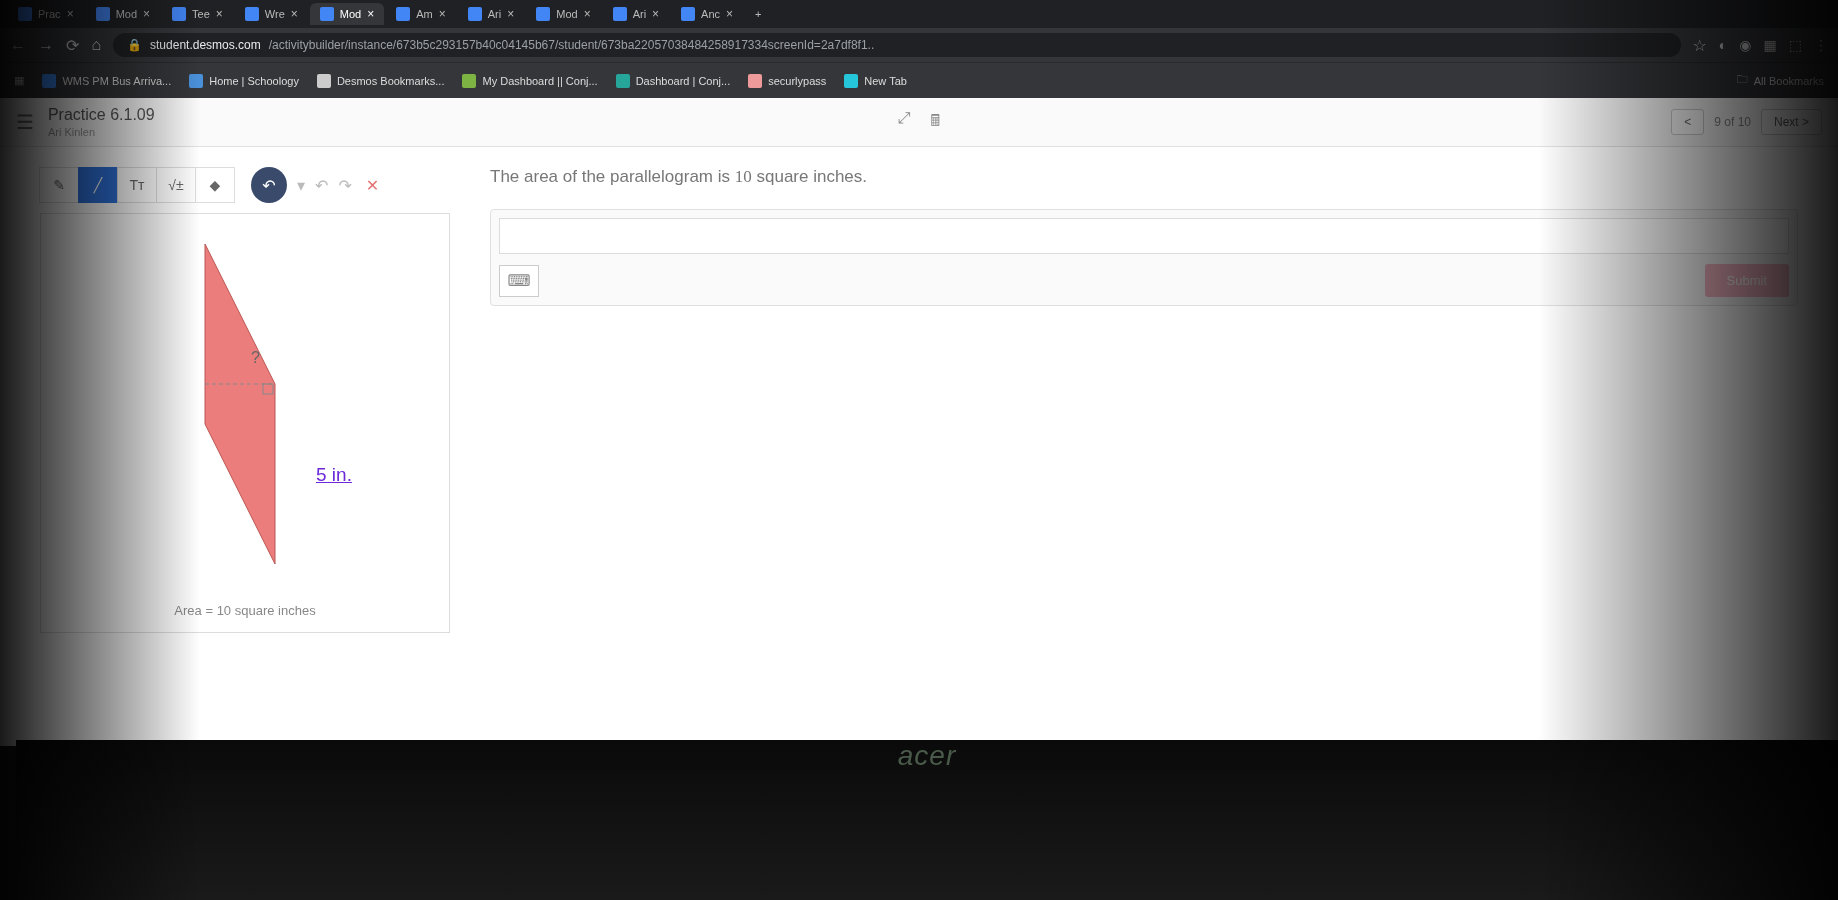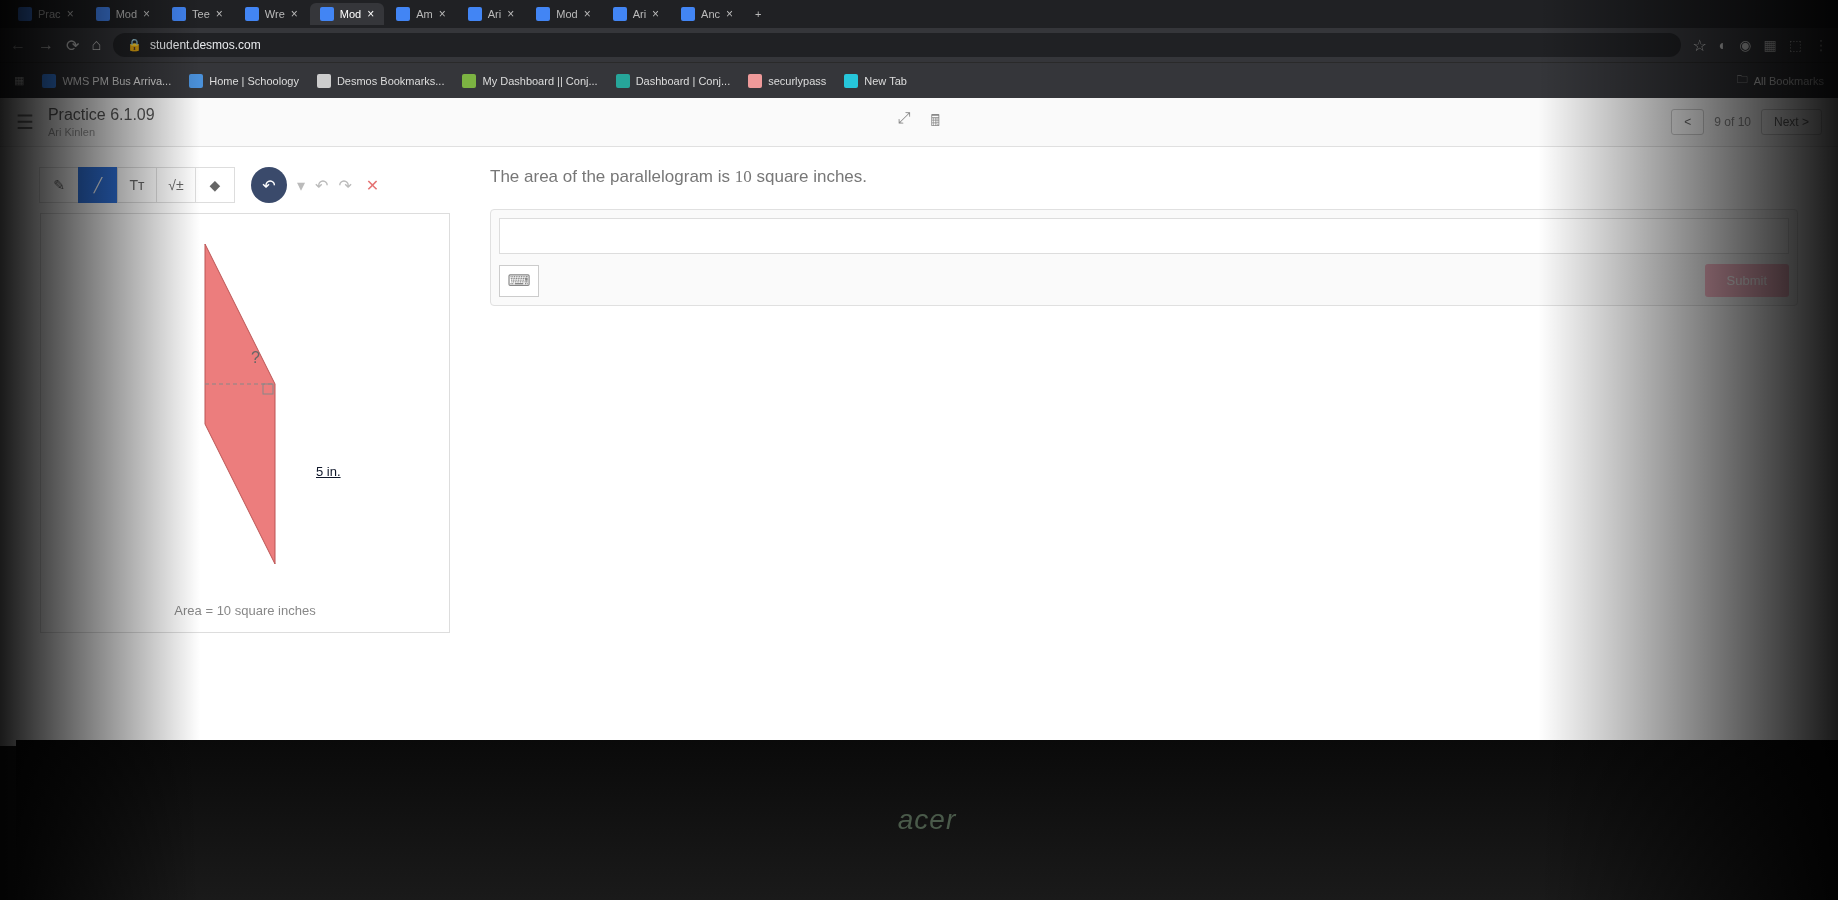--- a/index.html
+++ b/index.html
@@ -45,36 +45,36 @@
   .tool-btn { width: 40px; height: 36px; border: 1px solid #ddd; background: #fff; display: flex; align-items: center; justify-content: center; color: #666; font-size: 14px; cursor: pointer; margin-left: -1px; }
   .tool-btn.active { background: #2f72dc; color: #fff; border-color: #2f72dc; }
   .tool-round { width: 36px; height: 36px; border-radius: 50%; background: #3a4a6b; color: #fff; display: flex; align-items: center; justify-content: center; margin-left: 8px; cursor: pointer; }
   .tool-spacer { width: 8px; }
   .tool-grey { color: #bbb; margin-left: 10px; cursor: pointer; }
   .tool-x { color: #e57373; margin-left: 14px; cursor: pointer; font-size: 16px; }
 
   
   .sketch-area { border: 1px solid #ddd; background: #fff; width: 410px; height: 420px; position: relative; }
   .parallelogram-svg { position: absolute; top: 20px; left: 50%; transform: translateX(-50%); }
-  .side-label { position: absolute; font-size: 13px; color: #0f172a; text-decoration: underline; }
+  .side-label { position: absolute; font-size: 19px; color: #6d28d9; text-decoration: underline; }
   .q-mark { position: absolute; font-size: 16px; color: #666; }
   .area-label { position: absolute; bottom: 14px; left: 50%; transform: translateX(-50%); font-size: 13px; color: #888; }
 
   
   .problem-title { font-size: 18px; color: #555; margin-bottom: 20px; }
   .problem-text { font-size: 17px; color: #777; margin-bottom: 22px; }
   .problem-text .n { font-family: 'Times New Roman', serif; }
   .answer-row { border: 1px solid #e0e0e0; background: #fafafa; border-radius: 4px; padding: 8px; margin-top: 8px; }
   .answer-input { width: 100%; height: 36px; border: 1px solid #ddd; background: #fff; padding: 6px; font-size: 13px; }
   .answer-controls { display: flex; align-items: center; justify-content: space-between; margin-top: 10px; }
   .kbd-btn { width: 40px; height: 32px; border: 1px solid #ccc; background: #fff; display: flex; align-items: center; justify-content: center; color: #888; cursor: pointer; }
   .submit-btn { background: #f7b7c6; color: #fff; border: none; padding: 9px 22px; font-size: 13px; border-radius: 3px; cursor: pointer; }
 
   
-  .bottom-bezel { position: absolute; bottom: 0; left: 16px; right: 0; height: 160px; background: linear-gradient(#0a0a0a, #1a1a1a); display: flex; align-items: center; justify-content: center; }
+  .bottom-bezel { position: absolute; bottom: 0; left: 16px; right: 0; height: 160px; background: linear-gradient(#0a0a0a, #1a1a1a); display: flex; justify-content: center; }
   .brand { color: #4a5a4a; font-size: 28px; font-style: italic; letter-spacing: 1px; }
 
   
   .vignette-left { position: absolute; left: 0; top: 0; bottom: 0; width: 200px; background: linear-gradient(to right, rgba(0,0,0,0.9), transparent); pointer-events: none; }
   .vignette-right { position: absolute; right: 0; top: 0; bottom: 0; width: 300px; background: linear-gradient(to left, rgba(0,0,0,0.9), transparent); pointer-events: none; }
 </style>
 </head>
 <body>
 
 <div class="browser-top">
@@ -133,20 +133,21 @@
   </div>
 
   <div class="addr-bar">
     <span class="nav-btn">←</span>
     <span class="nav-btn">→</span>
     <span class="nav-btn">⟳</span>
     <span class="nav-btn">⌂</span>
     <div class="url-box">
       <span>🔒</span>
       <span class="url-host">student.desmos.com</span>
+        <span>/activitybuilder/instance/673b5c293157b40c04145b67/student/673ba22057038484258917334screenId=2a7df8f1..</span>
     </div>
     <span class="nav-btn">☆</span>
     <div class="addr-icons">
       <span>◐</span>
       <span>◉</span>
       <span>▦</span>
       <span>⬚</span>
       <span>⋮</span>
     </div>
   </div>

